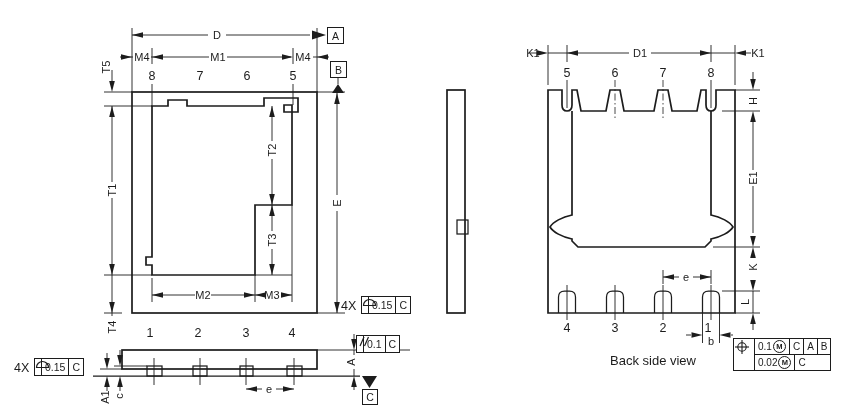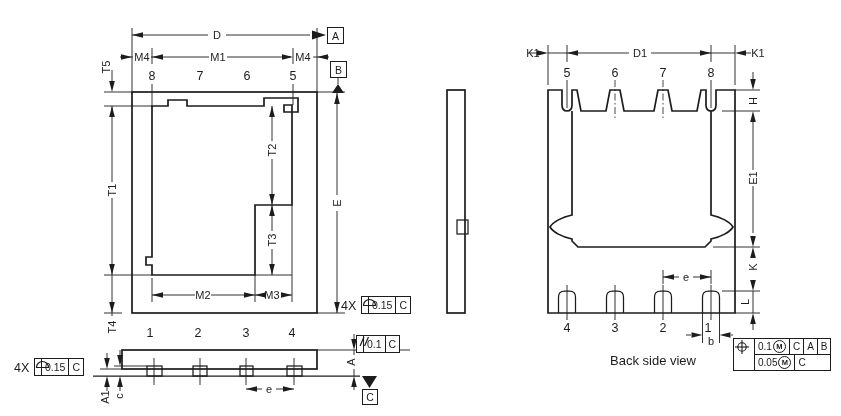--- a/index.html
+++ b/index.html
@@ -267,21 +267,21 @@
       <span class="cell">
         <span>0.1</span>
         <span class="mcirc">M</span>
       </span>
       <span class="cell">C</span>
       <span class="cell">A</span>
       <span class="cell">B</span>
     </span>
     <span class="posrow">
       <span class="cell">
-        <span>0.05</span>
+        <span>0.02</span>
         <span class="mcirc">M</span>
       </span>
       <span class="cell">C</span>
     </span>
   </span>
 </div>
 
 </div>
 
 </body></html>

